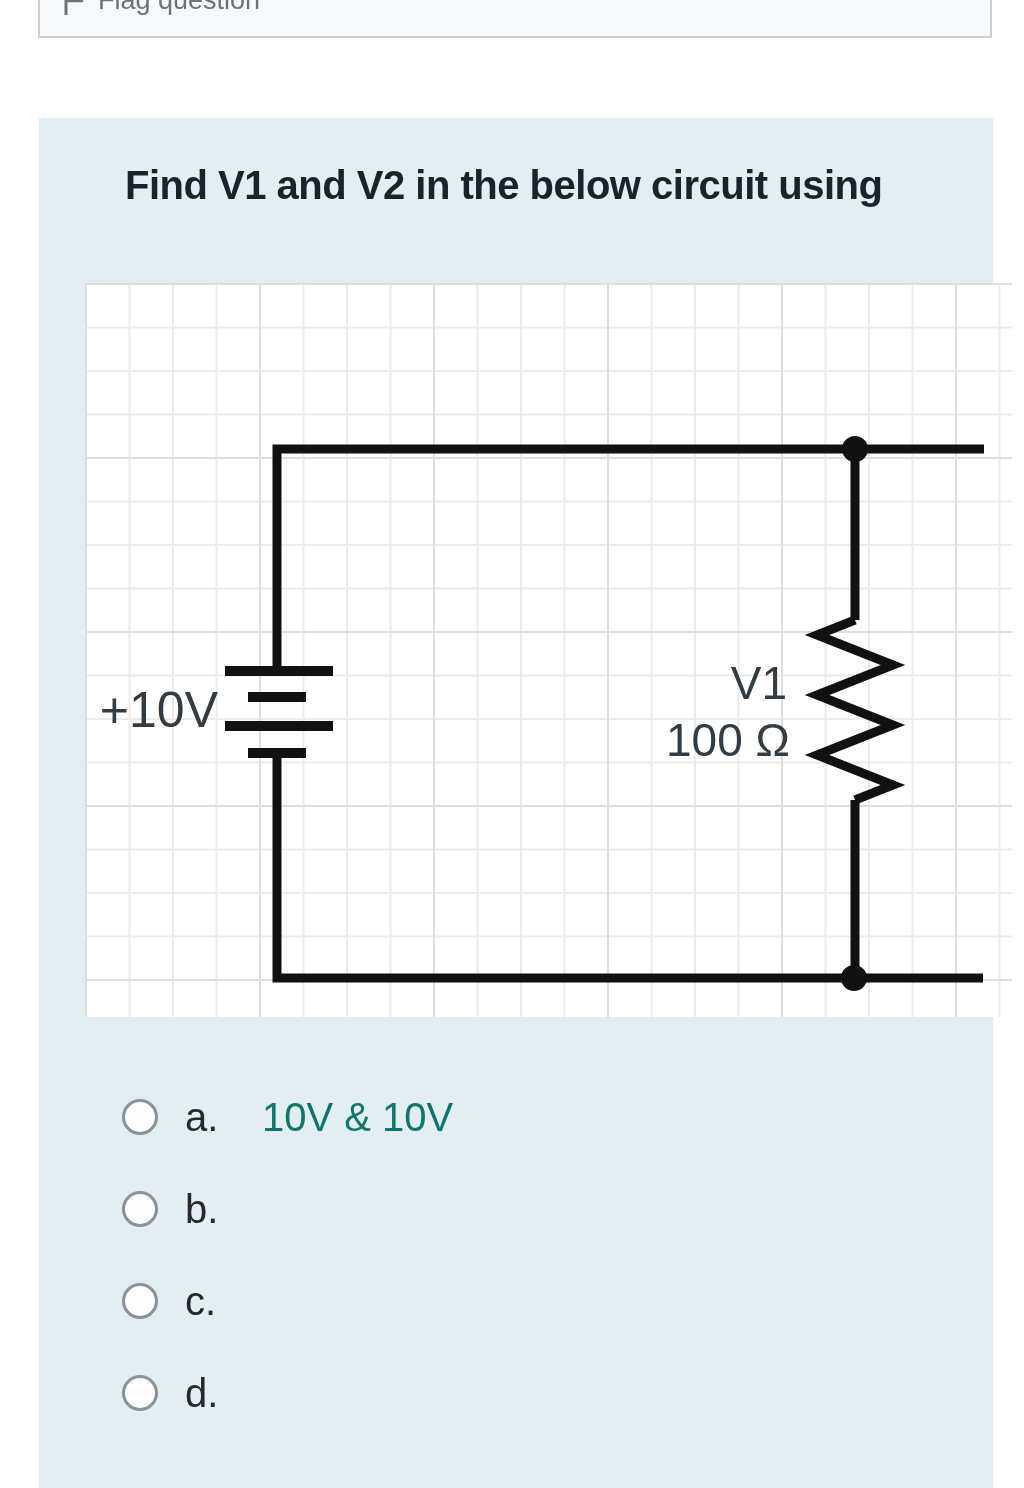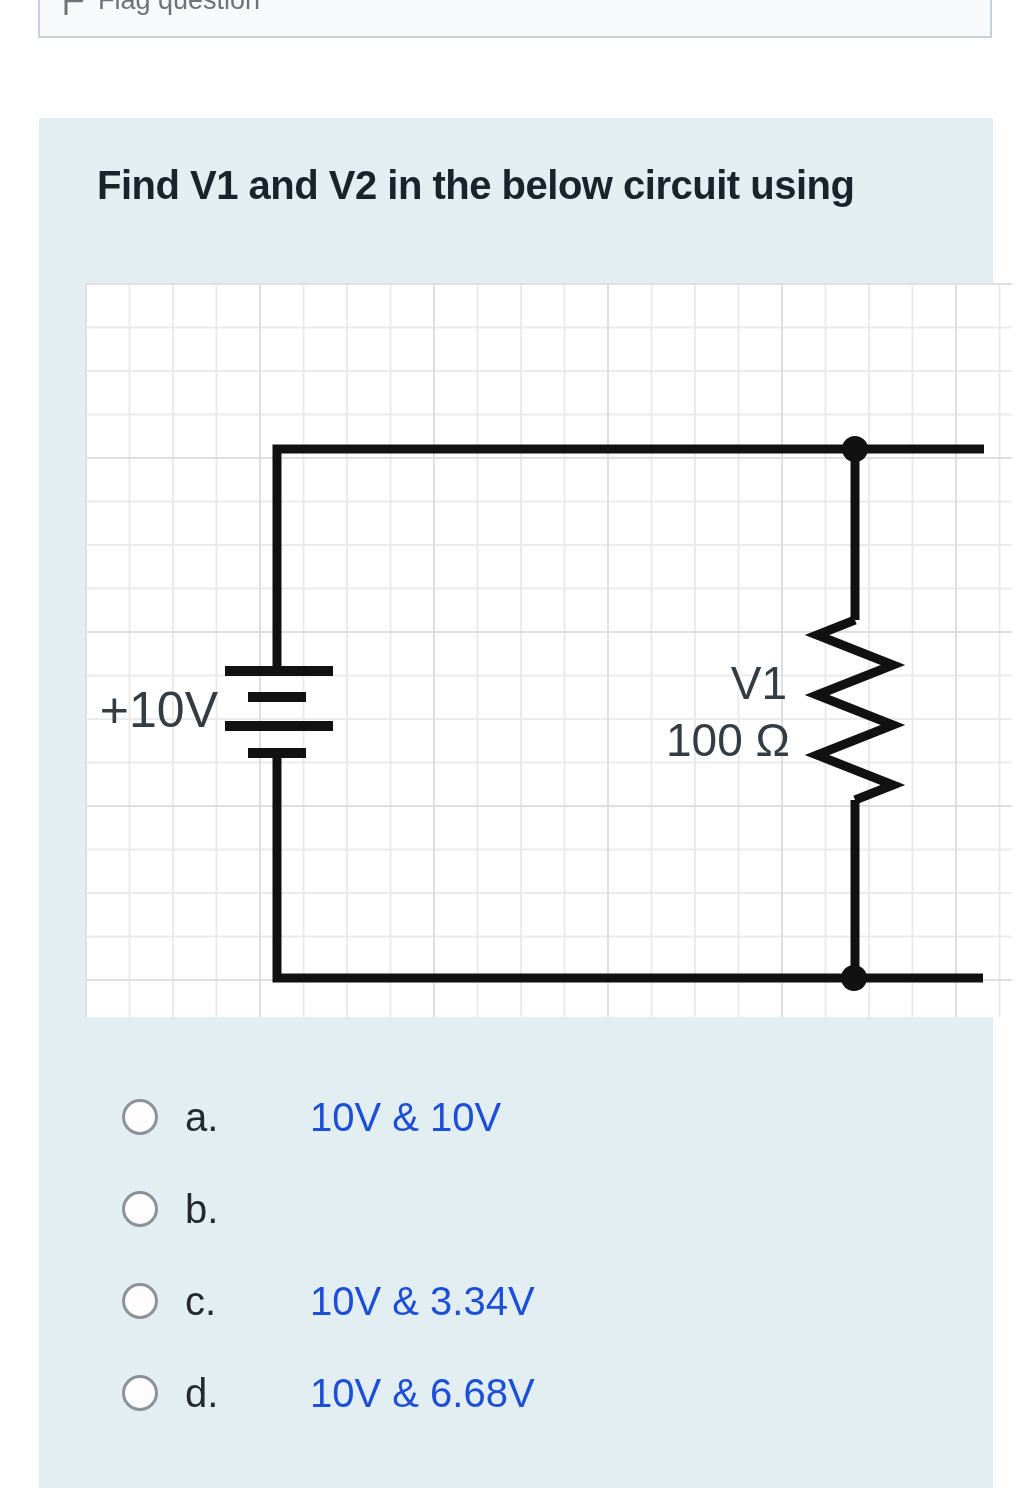--- a/index.html
+++ b/index.html
@@ -25,21 +25,21 @@
   
   .panel{
     position:absolute;left:39px;top:118px;width:954px;height:1390px;
     background:#e3eef2;
   }
   .question-title{
     position:absolute;left:97px;top:152px;width:900px;
     font-weight:bold;font-size:40px;line-height:67px;
     color:#18232c;letter-spacing:-0.5px;
   }
-  .question-title div{white-space:nowrap;}
+  .question-title div{white-space:nowrap;margin-left:28px;}
   
   .circuit-image{
     position:absolute;left:85px;top:283px;width:927px;height:734px;
     background:
       linear-gradient(to right, #dfdfdf 2px, transparent 2px) 0 0 / 174px 174px,
       linear-gradient(to bottom, #dfdfdf 2px, transparent 2px) 0 0 / 174px 174px,
       linear-gradient(to right, #ebebeb 2px, transparent 2px) 0 0 / 43.5px 43.5px,
       linear-gradient(to bottom, #ebebeb 2px, transparent 2px) 0 0 / 43.5px 43.5px,
       #ffffff;
   }
@@ -58,21 +58,21 @@
   }
   .radio{
     width:30px;height:30px;border:3px solid #8a939b;border-radius:50%;
     background:#fefcfd;flex:0 0 auto;
   }
   .opt-letter{
     margin-left:27px;width:77px;flex:0 0 auto;
     font-size:40px;color:#23292e;
   }
   .opt-text{
-    font-size:40px;color:#1d4ed8;white-space:nowrap;margin-left:48px;
+    font-size:40px;color:#0f766e;white-space:nowrap;
   }
 </style>
 </head>
 <body>
 
 <div class="topbar">
   <div class="topbar-row">
     <span>
       <svg class="flag-icon-svg" width="24" height="30" viewBox="0 0 24 30">
         <path d="M4 2 V29" stroke="#6d7378" stroke-width="3" fill="none"></path>
@@ -122,20 +122,18 @@
     <span class="opt-letter">a.</span>
     <span class="opt-text">10V &amp; 10V</span>
   </div>
   <div class="option-row">
     <span class="radio"></span>
     <span class="opt-letter">b.</span>
   </div>
   <div class="option-row">
     <span class="radio"></span>
     <span class="opt-letter">c.</span>
-    <span class="opt-text">10V &amp; 3.34V</span>
   </div>
   <div class="option-row">
     <span class="radio"></span>
     <span class="opt-letter">d.</span>
-    <span class="opt-text">10V &amp; 6.68V</span>
   </div>
 </div>
 
 </body></html>

